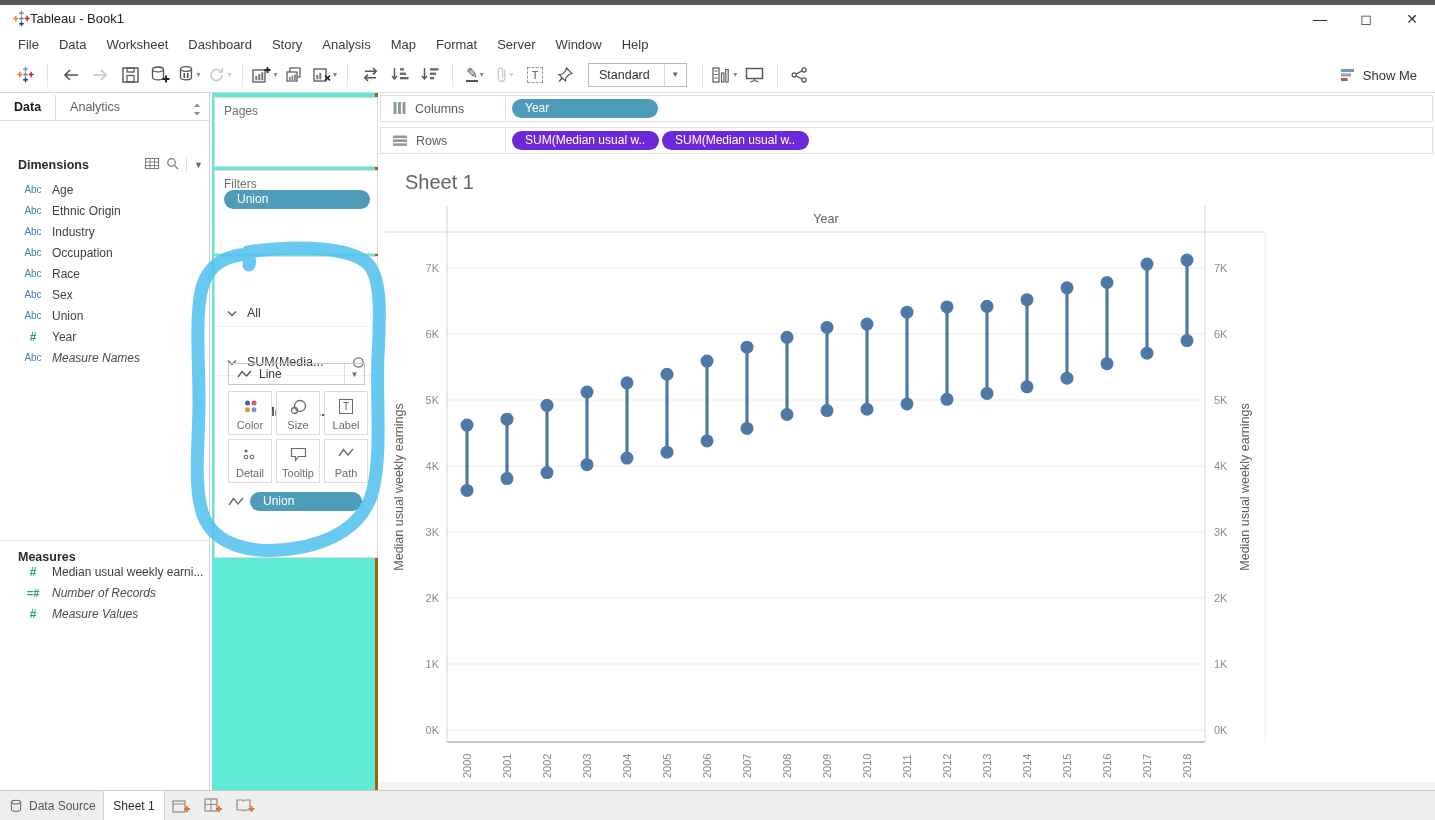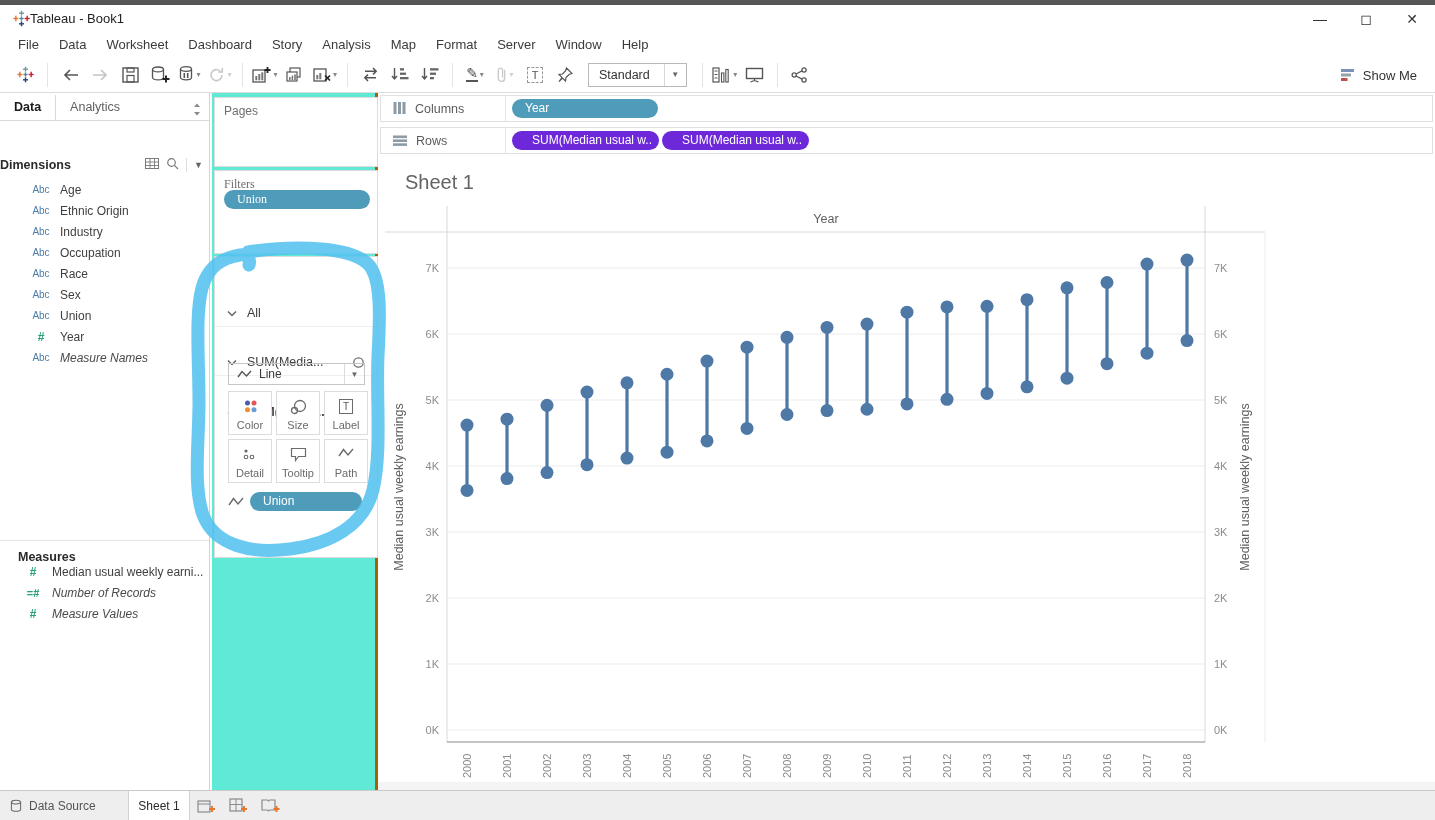--- a/index.html
+++ b/index.html
@@ -40,21 +40,21 @@
   #canvas    { position:absolute; left:378px; top:93px; width:1057px; height:697px; background:#fff; }
 
   
   .lp-tabs { position:absolute; left:0; top:2px; width:209px; height:26px; display:flex; border-bottom:1px solid #dadada; }
   .lp-tab { font-size:12.5px; padding:5px 14px 0 14px; }
   .lp-tab.active { font-weight:bold; color:#1a1a1a; border-right:1px solid #dadada; }
   .lp-tab.idle { color:#5f5f5f; }
   .lp-updown { margin-left:auto; padding:7px 8px 0 0; }
   .ds-row { position:absolute; left:0; top:30px; width:209px; height:26px; display:flex; align-items:center; gap:7px; padding-left:12px; font-size:12px; color:#3f3f3f; border-bottom:1px solid #e8e8e8; }
   .sect-head { display:flex; align-items:center; font-size:12.5px; font-weight:bold; color:#2b2b2b; }
-  #dim-head { position:absolute; left:0; top:60px; width:209px; height:24px; }
+  #dim-head { position:absolute; left:0; top:60px; width:209px; height:24px; padding-left:18px; }
   #dim-head .hicons { margin-left:auto; display:flex; align-items:center; gap:7px; padding-right:6px; }
   .hdiv { width:1px; height:14px; background:#ddd; }
   .field { height:21px; display:flex; align-items:center; padding-left:20px; font-size:12px; color:#3f3f3f; }
   .field .ficon { width:26px; text-align:center; margin-right:6px; flex:none; }
   .abc { color:#4b7ca8; font-size:10px; letter-spacing:0; }
   .num { color:#26a07a; font-size:12px; font-weight:bold; }
   .italic { font-style:italic; color:#4a4a4a; }
   #meas-head { position:absolute; left:0; top:447px; width:209px; height:22px; padding-left:18px; border-top:1px solid #e6e6e6; padding-top:10px; }
 
   
@@ -87,21 +87,21 @@
 
   
   #chart-svg { position:absolute; left:0; top:67px; z-index:1; }
   #chart-svg .tick { fill:#8c8c8c; font-size:11px; font-family:"Liberation Sans",sans-serif; }
   #chart-svg .ax-title { fill:#5f5f5f; font-size:12.5px; font-family:"Liberation Sans",sans-serif; }
 
   #canvas-bottom-strip { position:absolute; left:0; top:689px; width:1057px; height:8px; background:#f4f4f4; }
 
   
   #bottombar { position:absolute; left:0; top:790px; width:1435px; height:30px; background:#eeeeee; border-top:1px solid #c9c9c9; display:flex; align-items:stretch; }
-  #ds-tab { display:flex; align-items:center; gap:7px; width:128px; padding-left:10px; font-size:12px; color:#555; }
+  #ds-tab { display:flex; align-items:center; gap:7px; width:103px; padding-left:10px; font-size:12px; color:#555; }
   #sheet-tab { width:62px; background:#fff; border-left:1px solid #d2d2d2; border-right:1px solid #d2d2d2; display:flex; align-items:center; justify-content:center; font-size:12px; color:#2b2b2b; }
   .newbtn { width:32px; display:flex; align-items:center; justify-content:center; }
 
   #annotation { position:absolute; left:0; top:0; width:1435px; height:820px; z-index:9; pointer-events:none; }
 </style>
 </head>
 <body>
 
 <div id="app">
 
@@ -336,21 +336,21 @@
         <span>
           <svg width="13" height="13" viewBox="0 0 13 13">
               <circle cx="5.5" cy="5.5" r="3.8" fill="none" stroke="#7a7a7a" stroke-width="1.2"></circle>
               <line x1="8.4" y1="8.4" x2="12" y2="12" stroke="#7a7a7a" stroke-width="1.2"></line>
             </svg>
         </span>
         <span class="hdiv"></span>
         <span style="font-size:9px;color:#666;">▼</span>
       </span>
     </div>
-    <div class="abs" style="left:8px;top:86px;width:209px;">
+    <div class="abs" style="left:0;top:86px;width:209px;">
       <div class="field">
           <span class="ficon abc">Abc</span>
           <span>Age</span>
         </div>
       <div class="field">
           <span class="ficon abc">Abc</span>
           <span>Ethnic Origin</span>
         </div>
       <div class="field">
           <span class="ficon abc">Abc</span>
@@ -399,21 +399,21 @@
         </div>
     </div>
   </div>
 
   <div id="cardscol">
 
     <div class="card" style="top:4px;height:70px;">
       <div class="card-title">Pages</div>
     </div>
 
-    <div class="card" style="top:77px;height:84px;font-family:Liberation Serif, serif;">
+    <div class="card" style="top:77px;height:84px;">
       <div class="card-title">Filters</div>
       <div class="pill blue" style="position:absolute;left:9px;top:19px;width:146px;">
         <span>Union</span>
       </div>
     </div>
 
     <div class="card" style="top:163px;height:302px;">
       <div style="height:21px;"></div>
       <div class="mrow">
         <svg width="10" height="7" viewBox="0 0 10 7">
@@ -524,21 +524,21 @@
             <rect x="5" y="0" width="3" height="12" fill="#8d9ba5"></rect>
             <rect x="9.5" y="0" width="3" height="12" fill="#8d9ba5"></rect>
           </svg>
       </span>
       <span class="sh-label">Columns</span>
       <span class="sh-pills">
         <span class="pill blue" style="width:146px;"><span>Year</span></span>
       </span>
     </div>
 
-    <div class="shelf" style="top:34px;text-align:center;">
+    <div class="shelf" style="top:34px;">
       <span class="sh-icon">
         <svg width="14" height="11" viewBox="0 0 14 11">
             <rect x="0" y="0.5" width="14" height="2.6" fill="#8d9ba5"></rect>
             <rect x="0" y="4.4" width="14" height="2.6" fill="#8d9ba5"></rect>
             <rect x="0" y="8.3" width="14" height="2.6" fill="#8d9ba5"></rect>
           </svg>
       </span>
       <span class="sh-label">Rows</span>
       <span class="sh-pills">
         <span class="pill green" style="width:147px;"><span>SUM(Median usual w..</span></span>

